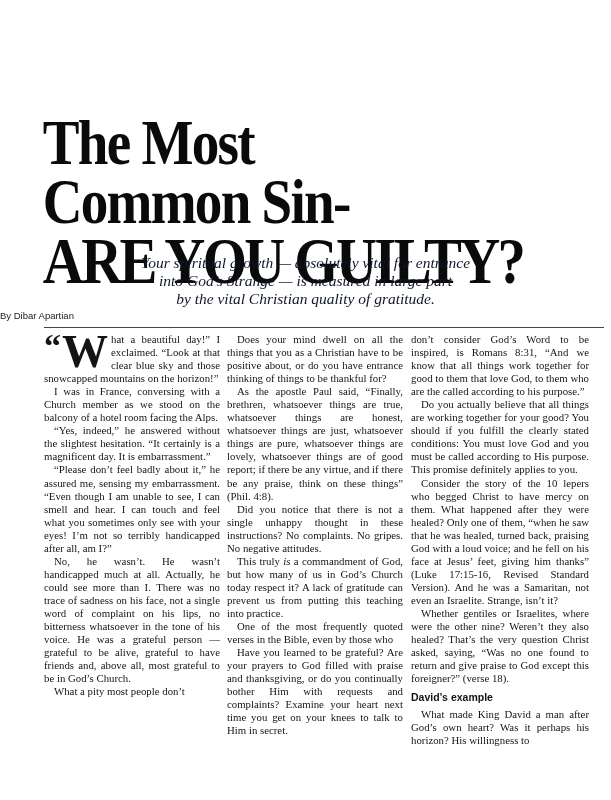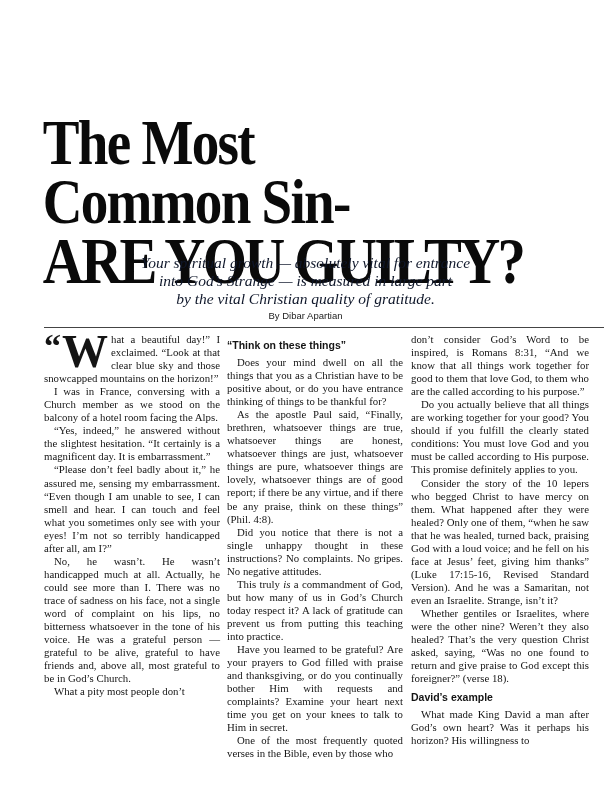--- a/index.html
+++ b/index.html
@@ -21,21 +21,21 @@
     .t2 { font-size: 64px; height: 58px; margin-top: 1px; }
     .t3 { font-size: 66px; height: 62px; margin-top: 0px; letter-spacing: -3px; }
 
     .deck {
       position: absolute; left: 0; top: 254px; width: 611px;
       text-align: center; font-style: italic;
       font-size: 15.5px; line-height: 18px; color: #0f172a;
     }
     .deck span { display: block; }
     .byline {
-      position: absolute; left: 0; top: 310px; width: 611px; text-align: center;
+      position: absolute; left: 0; top: 310px; width: 611px; 
       font-family: "Liberation Sans", sans-serif; font-size: 9.5px; color: #222;
     }
     .rule {
       position: absolute; left: 44px; top: 327px; width: 560px; height: 1px;
       background: #444;
     }
 
     .col {
       position: absolute; top: 333px; width: 176px;
       font-size: 10.8px; line-height: 13.05px; color: #141414;
@@ -90,27 +90,26 @@
       <p class="noindent">hat a beautiful day!” I exclaimed. “Look at that clear blue sky and those snowcapped mountains on the horizon!”</p>
     </div>
     <p>I was in France, conversing with a Church member as we stood on the balcony of a hotel room facing the Alps.</p>
     <p>“Yes, indeed,” he answered without the slightest hesitation. “It certainly is a magnificent day. It is embarrassment.”</p>
     <p>“Please don’t feel badly about it,” he assured me, sensing my embarrassment. “Even though I am unable to see, I can smell and hear. I can touch and feel what you sometimes only see with your eyes! I’m not so terribly handicapped after all, am I?”</p>
     <p>No, he wasn’t. He wasn’t handicapped much at all. Actually, he could see more than I. There was no trace of sadness on his face, not a single word of complaint on his lips, no bitterness whatsoever in the tone of his voice. He was a grateful person — grateful to be alive, grateful to have friends and, above all, most grateful to be in God’s Church.</p>
     <p>What a pity most people don’t</p>
   </div>
 
   <div class="col col2">
-    <h3>“Think on these things”</h3>
     <p>Does your mind dwell on all the things that you as a Christian have to be positive about, or do you have entrance thinking of things to be thankful for?</p>
     <p>As the apostle Paul said, “Finally, brethren, whatsoever things are true, whatsoever things are honest, whatsoever things are just, whatsoever things are pure, whatsoever things are lovely, whatsoever things are of good report; if there be any virtue, and if there be any praise, think on these things” (Phil. 4:8).</p>
     <p>Did you notice that there is not a single unhappy thought in these instructions? No complaints. No gripes. No negative attitudes.</p>
     <p><span>This truly </span><em>is</em><span> a commandment of God, but how many of us in God’s Church today respect it? A lack of gratitude can prevent us from putting this teaching into practice.</span></p>
+    <p>One of the most frequently quoted verses in the Bible, even by those who</p>
     <p>Have you learned to be grateful? Are your prayers to God filled with praise and thanksgiving, or do you continually bother Him with requests and complaints? Examine your heart next time you get on your knees to talk to Him in secret.</p>
-    <p>One of the most frequently quoted verses in the Bible, even by those who</p>
   </div>
 
   <div class="col col3">
     <p class="noindent">don’t consider God’s Word to be inspired, is Romans 8:31, “And we know that all things work together for good to them that love God, to them who are the called according to his purpose.”</p>
     <p>Do you actually believe that all things are working together for your good? You should if you fulfill the clearly stated conditions: You must love God and you must be called according to His purpose. This promise definitely applies to you.</p>
     <p>Consider the story of the 10 lepers who begged Christ to have mercy on them. What happened after they were healed? Only one of them, “when he saw that he was healed, turned back, praising God with a loud voice; and he fell on his face at Jesus’ feet, giving him thanks” (Luke 17:15-16, Revised Standard Version). And he was a Samaritan, not even an Israelite. Strange, isn’t it?</p>
     <p>Whether gentiles or Israelites, where were the other nine? Weren’t they also healed? That’s the very question Christ asked, saying, “Was no one found to return and give praise to God except this foreigner?” (verse 18).</p>
     <h3>David’s example</h3>
     <p>What made King David a man after God’s own heart? Was it perhaps his horizon? His willingness to</p>
   </div>

